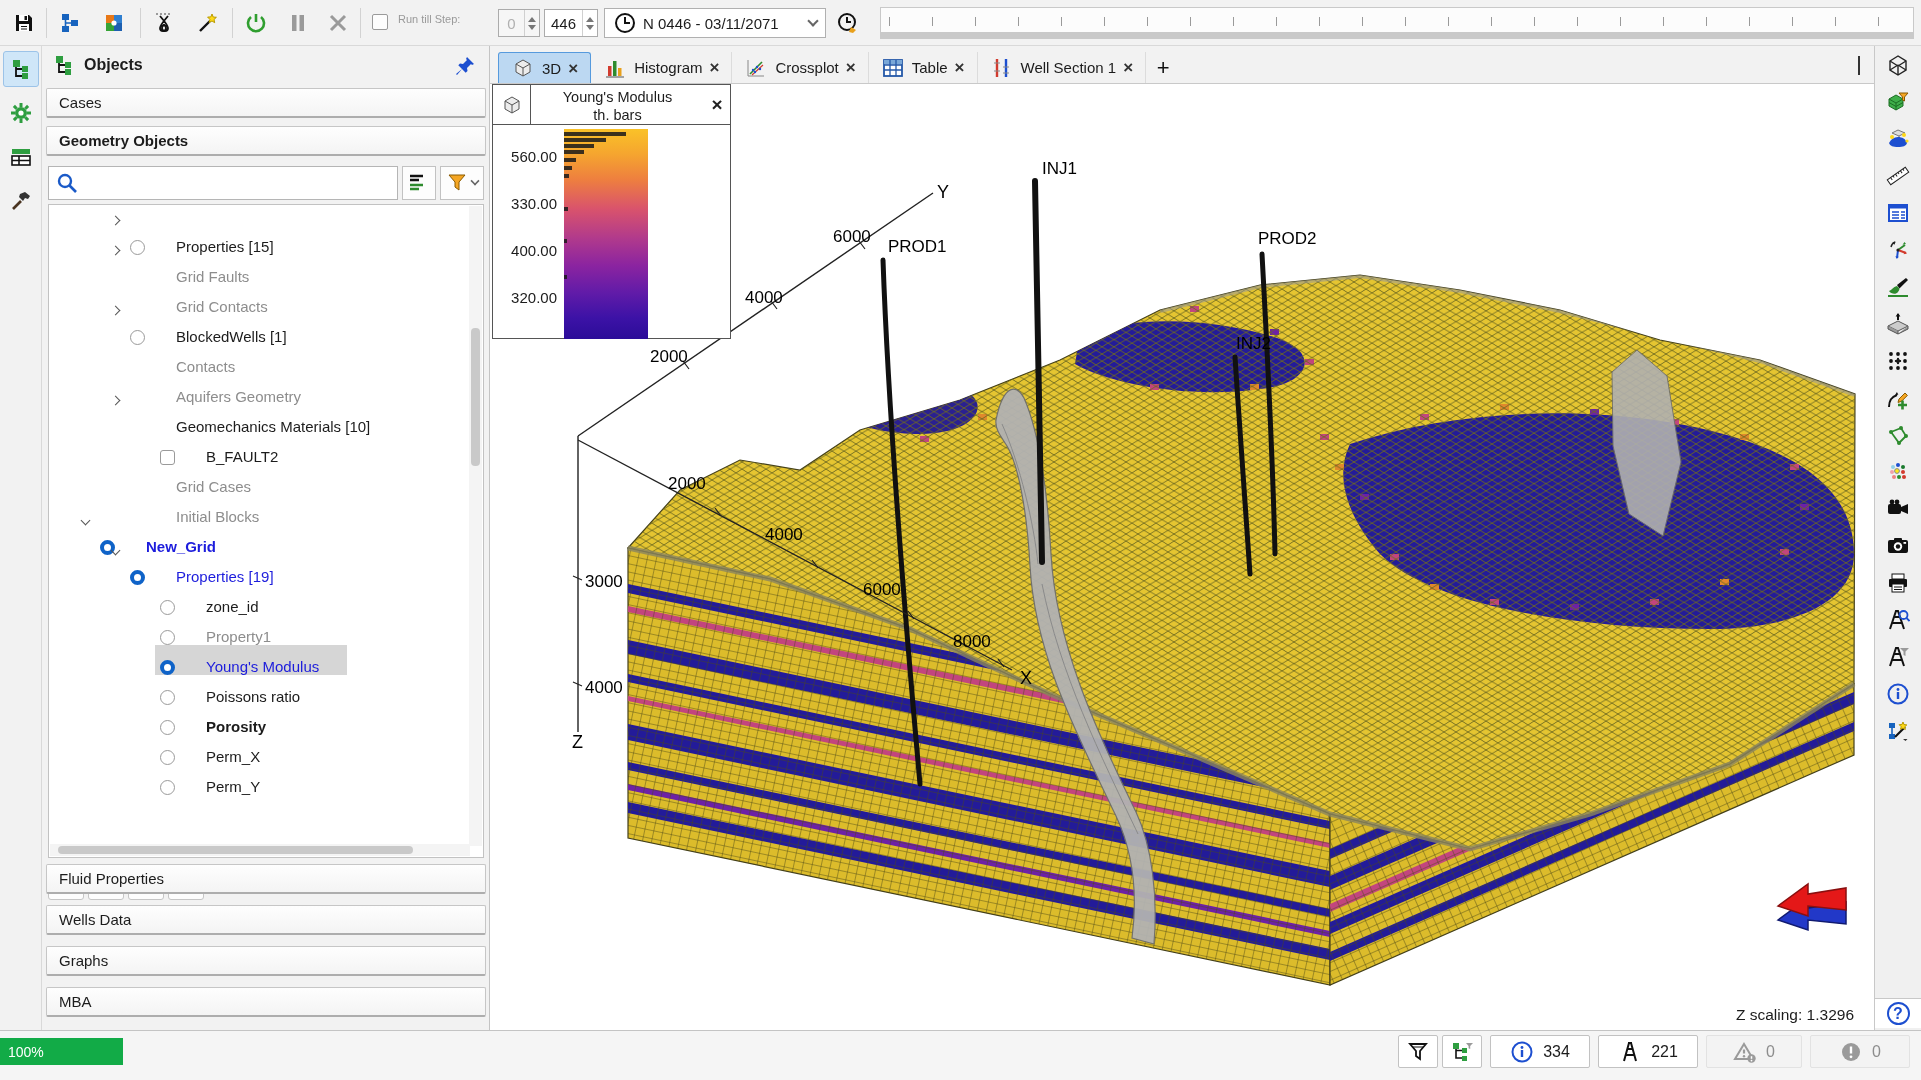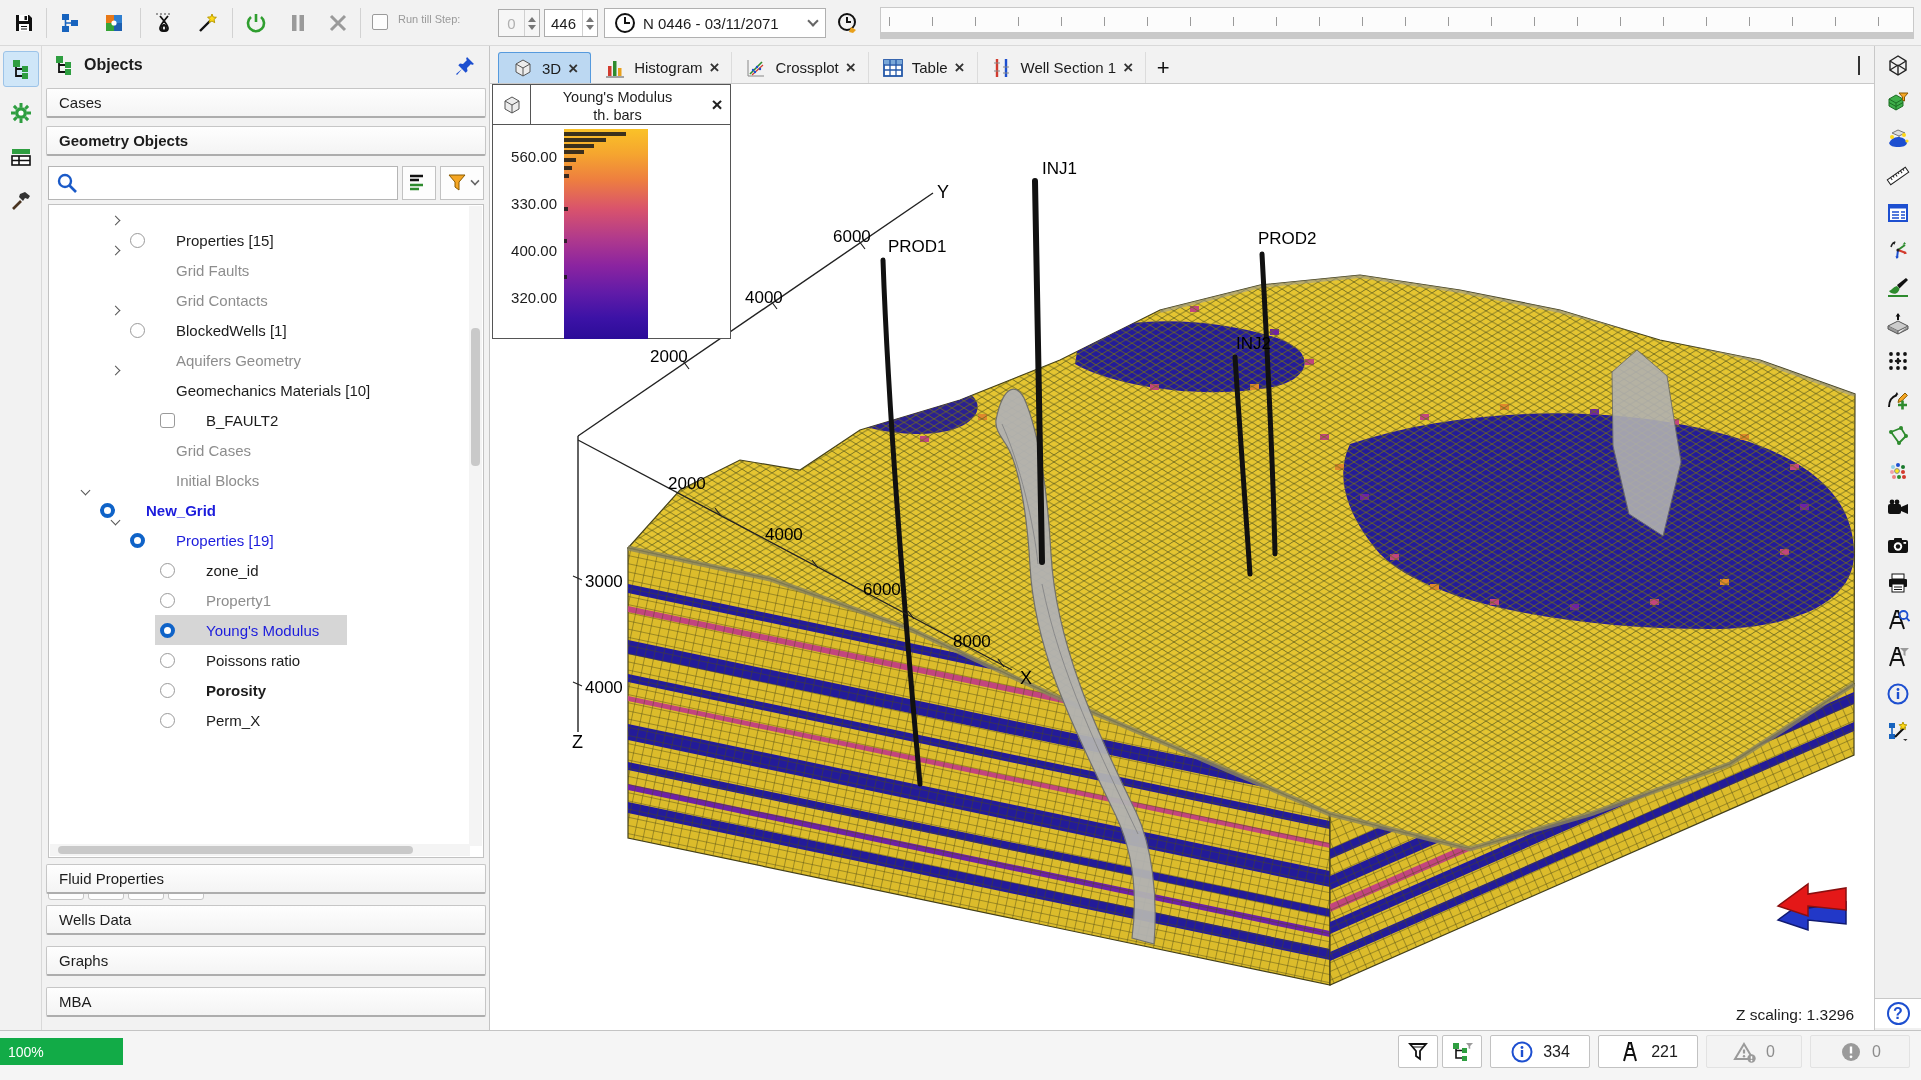--- a/index.html
+++ b/index.html
@@ -64,21 +64,21 @@
     display:flex; align-items:center; justify-content:center; }
   .srchbtn svg { width:24px; height:24px; }
   .srchbtn.wcaret { width:44px; gap:2px; }
 
   #tree { position:absolute; left:6px; top:158px; width:436px; height:654px;
     background:#fff; border:1px solid #c2c2c2; overflow:hidden; }
   .trow { height:30px; display:flex; align-items:center; }
   .trow .exp { width:20px; display:flex; align-items:center; justify-content:center; }
   .chev-r { width:7px; height:7px; border-right:1.8px solid #555; border-bottom:1.8px solid #555; transform:rotate(-45deg); }
   .chev-d { width:7px; height:7px; border-right:1.8px solid #555; border-bottom:1.8px solid #555; transform:rotate(45deg); }
-  .rowc { display:flex; align-items:center; height:100%; padding-right:28px;margin-top:40px; }
+  .rowc { display:flex; align-items:flex-end; height:100%; padding-right:28px;margin-top:40px; }
   .rowc.sel { background:#d6d6d6; }
   .ctrl { width:24px; display:flex; align-items:center; justify-content:center; }
   .radio { width:15px; height:15px; border:1.6px solid #9a9a9a; border-radius:50%; background:#fff; }
   .radio.on { border:4.6px solid #0f63c8; }
   .cbox { width:15px; height:15px; border:1.6px solid #9a9a9a; border-radius:3px; background:#fff; }
   .ticon { width:26px; display:flex; align-items:center; justify-content:center; }
   .tlbl { padding-left:3px; white-space:nowrap; }
   .tone-gray { color:#8d8d8d; } .tone-black { color:#1c1c1c; } .tone-blue { color:#1c1cdc; }
   .b { font-weight:bold; }
   #vscroll { position:absolute; right:1px; top:1px; width:13px; height:640px; background:#f4f4f4; }
@@ -405,20 +405,28 @@
             </span>
             <span class="ticon" style="display: inline-flex; width: 24px; height: 24px;"></span>
             <span class="tlbl tone-black">BlockedWells [1]</span>
           </span>
         </div>
         <div class="trow" style="padding-left: 56px;">
           <span class="exp"></span>
           <span class="rowc">
             <span class="ctrl"></span>
             <span class="ticon" style="display: inline-flex; width: 24px; height: 24px;"></span>
+            <span class="tlbl tone-gray">Contacts</span>
+          </span>
+        </div>
+        <div class="trow" style="padding-left: 56px;">
+          <span class="exp"></span>
+          <span class="rowc">
+            <span class="ctrl"></span>
+            <span class="ticon" style="display: inline-flex; width: 24px; height: 24px;"></span>
             <span class="tlbl tone-gray">Aquifers Geometry</span>
           </span>
         </div>
         <div class="trow" style="padding-left: 56px;">
           <span class="exp">
             <span class="chev-r"></span>
           </span>
           <span class="rowc">
             <span class="ctrl"></span>
             <span class="ticon" style="display: inline-flex; width: 24px; height: 24px;"></span>
@@ -526,20 +534,30 @@
           </span>
         </div>
         <div class="trow" style="padding-left: 86px;">
           <span class="exp"></span>
           <span class="rowc">
             <span class="ctrl">
               <span class="radio"></span>
             </span>
             <span class="ticon" style="display: inline-flex; width: 24px; height: 24px;"></span>
             <span class="tlbl tone-black">Perm_X</span>
+          </span>
+        </div>
+        <div class="trow" style="padding-left: 86px;">
+          <span class="exp"></span>
+          <span class="rowc">
+            <span class="ctrl">
+              <span class="radio"></span>
+            </span>
+            <span class="ticon" style="display: inline-flex; width: 24px; height: 24px;"></span>
+            <span class="tlbl tone-black">Perm_Y</span>
           </span>
         </div>
       </div>
     <div id="vscroll">
         <div class="thumb"></div>
       </div>
     <div id="hscroll">
         <div class="thumb"></div>
       </div>
   </div>

